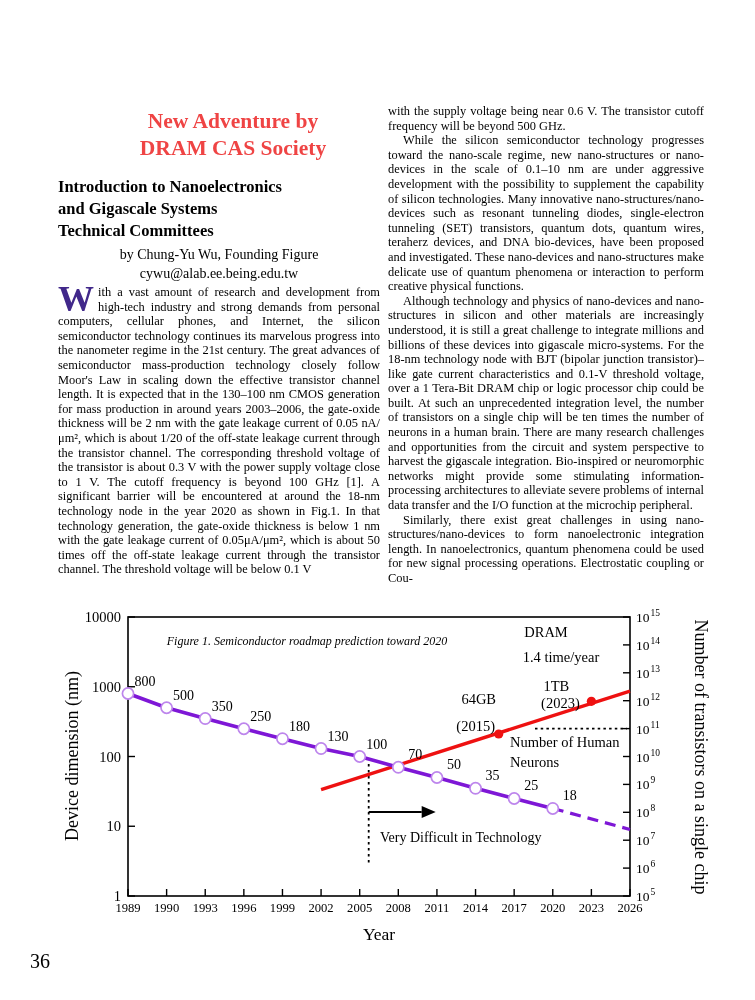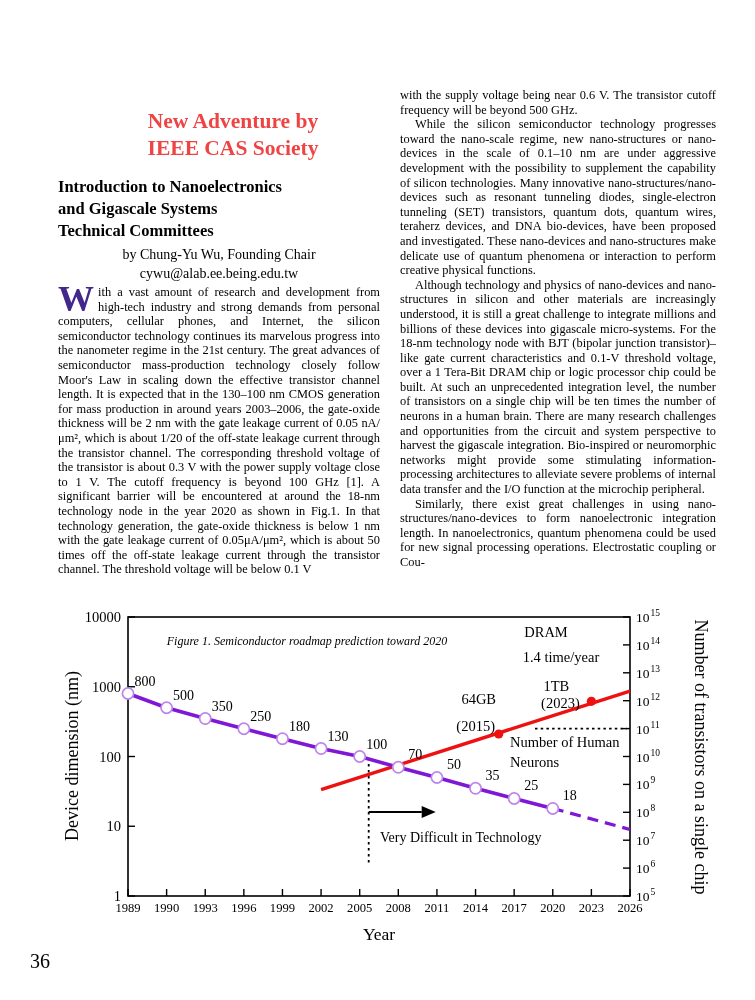--- a/index.html
+++ b/index.html
@@ -3,22 +3,22 @@
 <meta charset="utf-8">
 <style>
   html,body{margin:0;padding:0;background:#ffffff;}
   .page{position:relative;width:755px;height:1000px;background:#ffffff;overflow:hidden;
         font-family:"Liberation Serif","DejaVu Serif",serif;color:#000;}
   .banner{position:absolute;left:58px;top:57px;width:637px;height:35px;background:#f10d0d;
           display:flex;align-items:center;}
   .banner-text{font-style:italic;font-weight:bold;font-size:27px;color:#5c2b93;margin-left:16px;
           letter-spacing:1px;
           text-shadow:-1px -1px 0 #191919,1px -1px 0 #191919,-1px 1px 0 #191919,1px 1px 0 #191919,3px 3px 1px #2c2c2c;}
-  .col-right{position:absolute;left:388px;top:88px;width:316px;
-          font-size:12.4px;line-height:14.6px;text-align:justify;margin-left:12px;}
+  .col-right{position:absolute;left:388px;top:104px;width:316px;
+          font-size:12.4px;line-height:14.6px;text-align:justify;}
   .col-right p{margin:0;text-indent:15px;}
   .col-right p.no-indent{text-indent:0;}
   .art-title{position:absolute;left:72px;top:108px;width:322px;text-align:center;
           font-size:21.5px;line-height:27px;font-weight:bold;color:#ef4444;}
   .art-subtitle{position:absolute;left:58px;top:176px;width:322px;text-align:left;
           font-size:16.5px;line-height:22px;font-weight:bold;color:#000;}
   .art-byline{position:absolute;left:58px;top:246px;width:322px;text-align:center;
           font-size:14px;line-height:18.5px;}
   .body-left{position:absolute;left:58px;top:285px;width:322px;
           font-size:12.4px;line-height:14.6px;text-align:justify;}
@@ -29,31 +29,31 @@
   .page-number{position:absolute;left:30px;top:950px;font-size:20px;}
 </style>
 </head>
 <body>
 
 <div class="page">
 
 
   <div class="art-title">
     <div>New Adventure by</div>
-    <div>IEEE CAS Society</div>
+    <div>DRAM CAS Society</div>
   </div>
 
   <div class="art-subtitle">
     <div>Introduction to Nanoelectronics</div>
     <div>and Gigascale Systems</div>
     <div>Technical Committees</div>
   </div>
 
   <div class="art-byline">
-    <div>by Chung-Yu Wu, Founding Chair</div>
+    <div>by Chung-Yu Wu, Founding Figure</div>
     <div>cywu@alab.ee.being.edu.tw</div>
   </div>
 
   <div class="body-left">
     <span class="dropcap">W</span><span>ith a vast amount of research and development from high-tech industry and strong demands from personal computers, cellular phones, and Internet, the silicon semiconductor technology continues its marvelous progress into the nanometer regime in the 21st century. The great advances of semiconductor mass-production technology closely follow Moor's Law in scaling down the effective transistor channel length. It is expected that in the 130–100 nm CMOS generation for mass production in around years 2003–2006, the gate-oxide thickness will be 2 nm with the gate leakage current of 0.05 nA/μm², which is about 1/20 of the off-state leakage current through the transistor channel.  The corresponding threshold voltage of the transistor is about 0.3 V with the power supply voltage close to 1 V. The cutoff frequency is beyond 100 GHz [1]. A significant barrier will be encountered at around the 18-nm technology node in the year 2020 as shown in Fig.1. In that technology generation, the gate-oxide thickness is below 1 nm with the gate leakage current of 0.05μA/μm², which is about 50 times off the off-state leakage current through the transistor channel. The threshold voltage will be below 0.1 V</span>
   </div>
 
   <div class="col-right">
     <p class="no-indent">with the supply voltage being near 0.6 V. The transistor cutoff frequency will be beyond 500 GHz.</p>
     <p>While the silicon semiconductor technology progresses toward the nano-scale regime, new nano-structures or nano-devices in the scale of 0.1–10 nm are under aggressive development with the possibility to supplement the capability of silicon technologies. Many innovative nano-structures/nano-devices such as resonant tunneling diodes, single-electron tunneling (SET) transistors, quantum dots, quantum wires, teraherz devices, and DNA bio-devices, have been proposed and investigated. These nano-devices and nano-structures make delicate use of quantum phenomena or interaction to perform creative physical functions.</p>

